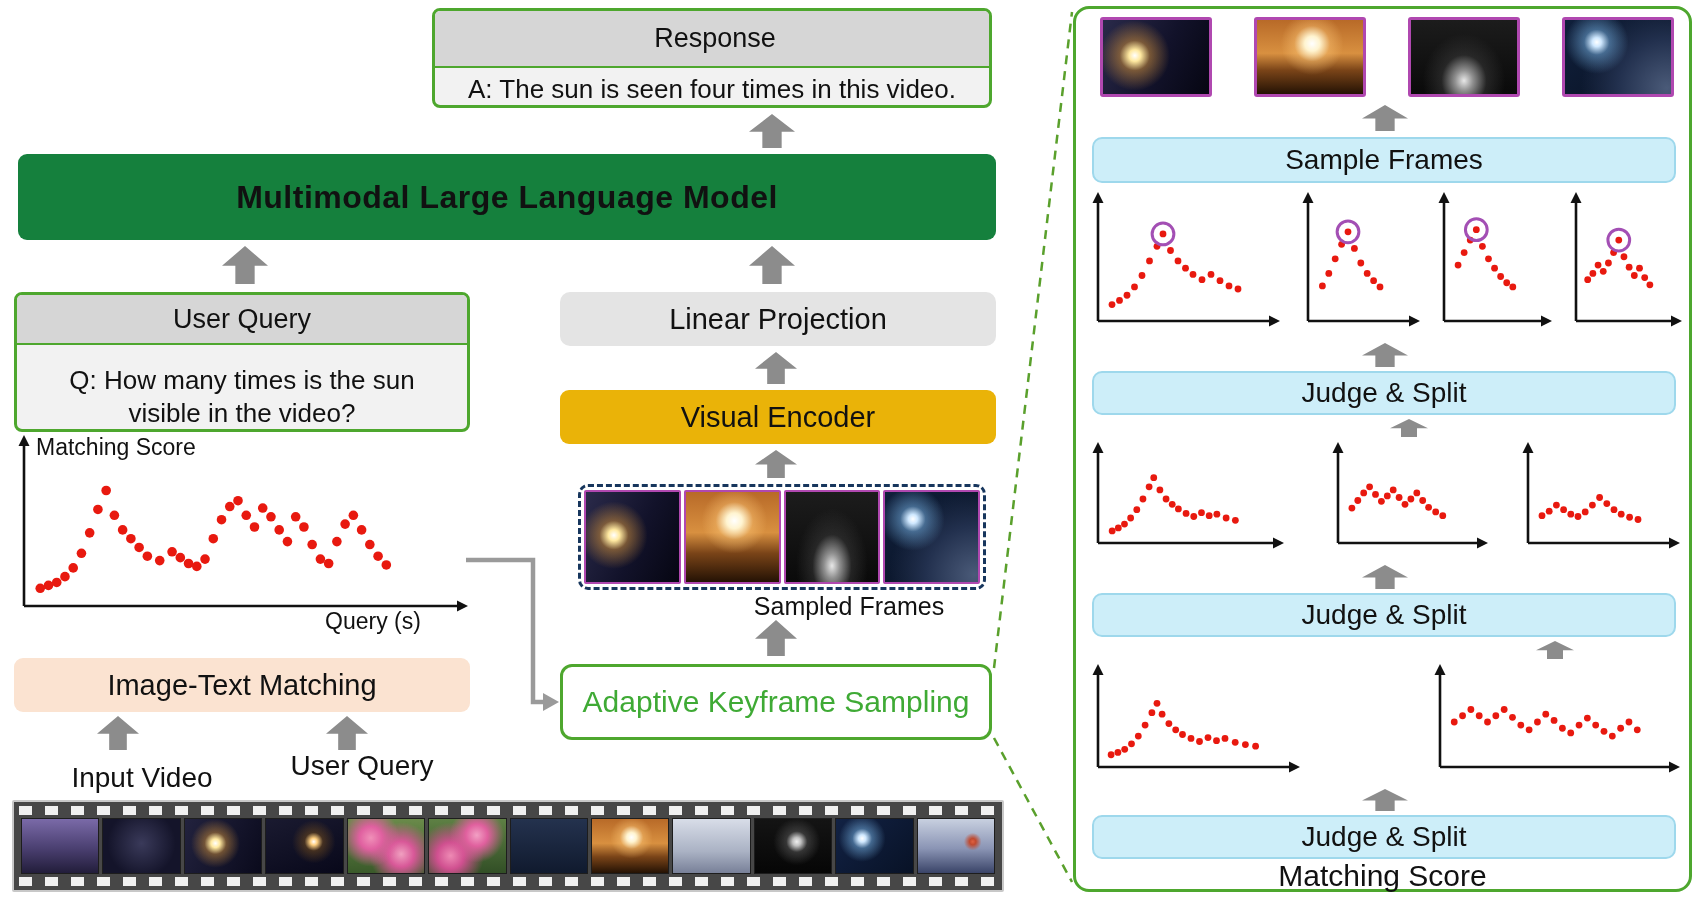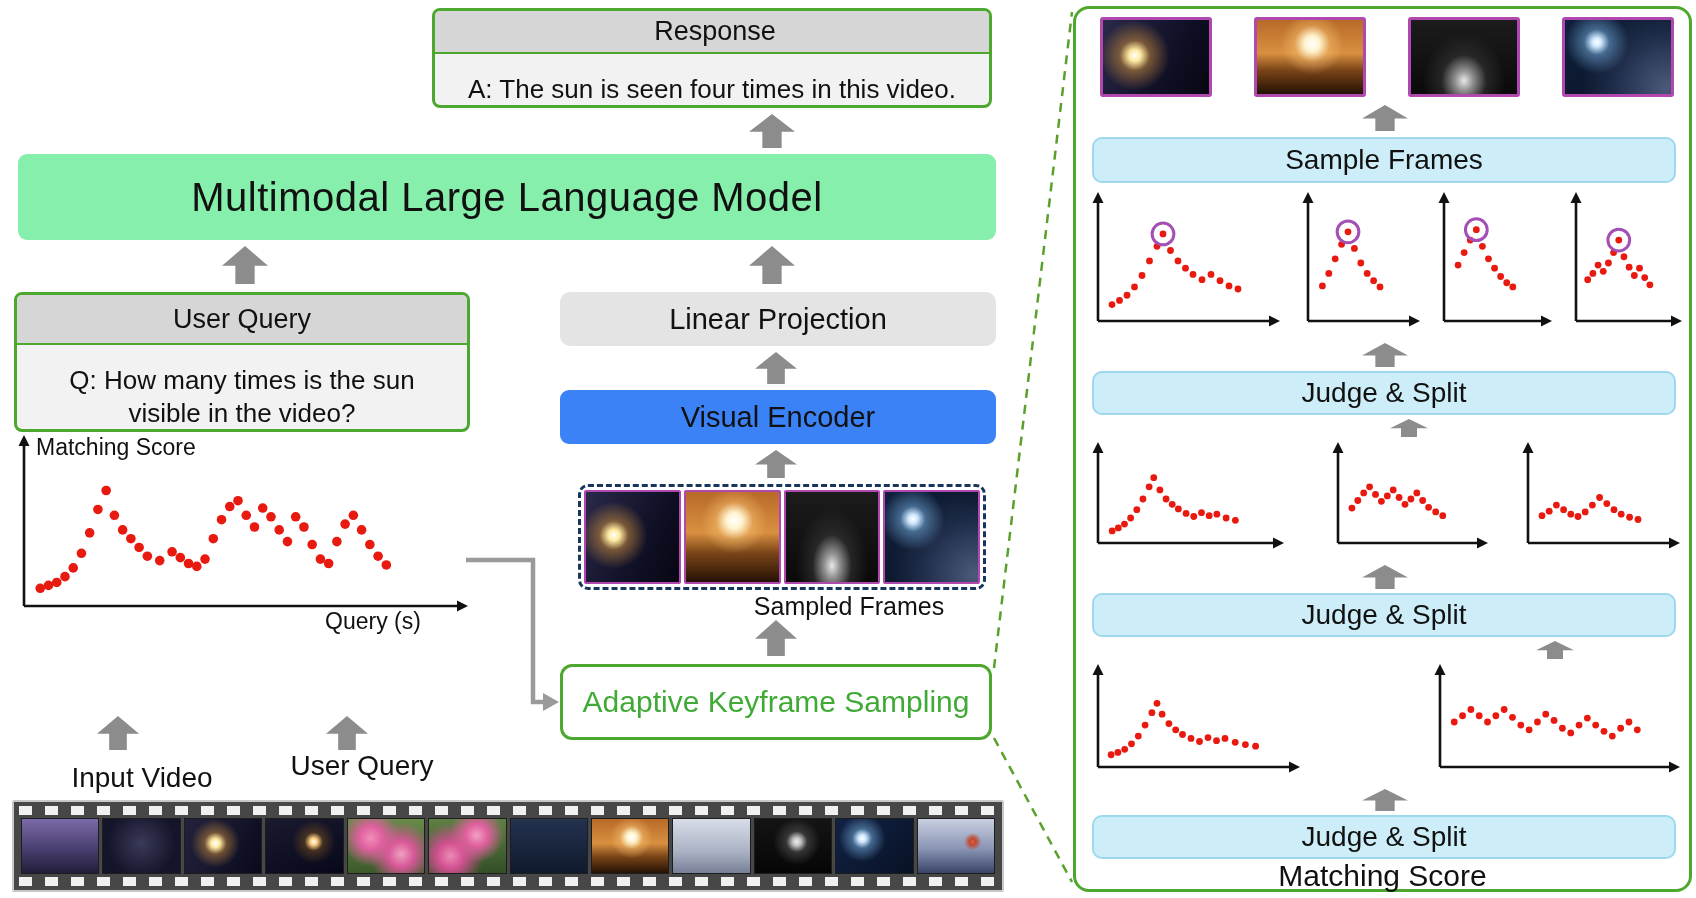--- a/index.html
+++ b/index.html
@@ -7,23 +7,23 @@
   body { font-family:"Liberation Sans", sans-serif; color:#111; }
   .fig { position:relative; width:1696px; height:898px; background:#fff; overflow:hidden; }
   .abs { position:absolute; }
   .overlay { position:absolute; left:0; top:0; pointer-events:none; }
 
   .framed-green { border:3px solid #4ea72e; border-radius:8px; overflow:hidden; background:#f2f2f2; display:flex; flex-direction:column; }
   .framed-header { background:#d6d6d6; border-bottom:2px solid #4ea72e; font-size:27px; display:flex; align-items:center; justify-content:center; }
   .framed-body { flex:1; display:flex; align-items:flex-end; justify-content:center; text-align:center; font-size:26px; line-height:1.25; }
 
   .pill { border-radius:9px; display:flex; align-items:center; justify-content:center; }
-  .mllm { background:#86efac; font-size:40px; font-weight:400; letter-spacing:.5px; }
+  .mllm { background:#15803d; font-size:32px; font-weight:700; letter-spacing:.5px; }
   .graybox { background:#e4e4e4; font-size:29px; }
-  .peachbox { background:#3b82f6; font-size:29px; }
+  .peachbox { background:#eab308; font-size:29px; }
   .peachbox2 { background:#fbe3d1; font-size:29px; }
   .aksbox { background:#fff; border:3px solid #4ea72e; border-radius:12px; color:#3faa35; font-size:30px; }
   .cyanbox { background:#cdeef9; border:2px solid #9ed8ec; border-radius:10px; font-size:28px;justify-content:center; }
 
   .uparrow { position:absolute; background:#8c8c8c;
     clip-path:polygon(50% 0%, 100% 52%, 71% 52%, 71% 100%, 29% 100%, 29% 52%, 0% 52%); }
 
   .plot { position:absolute; }
   .plot svg { display:block; }
 
@@ -50,21 +50,21 @@
 <div class="fig">
 
   <svg class="overlay" width="1696" height="898">
     <path d="M466 560 H533 V702 H544" stroke="#9a9a9a" stroke-width="4.5" fill="none"></path>
     <polygon points="543,693 543,711 559,702" fill="#9a9a9a"></polygon>
     <line x1="994" y1="668" x2="1072" y2="12" stroke="#5aa02c" stroke-width="2.5" stroke-dasharray="9 7"></line>
     <line x1="994" y1="738" x2="1072" y2="882" stroke="#5aa02c" stroke-width="2.5" stroke-dasharray="9 7"></line>
   </svg>
 
   <div class="abs framed-green" style="left:432px; top:8px; width:560px; height:100px;">
-    <div class="framed-header" style="height:43px;padding-left:6px;">
+    <div class="framed-header" style="height:57px;padding-left:6px;">
       <span>Response</span>
     </div>
     <div class="framed-body">
       <span>A: The sun is seen four times in this video.</span>
     </div>
   </div>
 
   <div class="uparrow" style="left:749px; top:114px; width:46px; height:34px;"></div>
 
   <div class="abs pill mllm" style="left:18px; top:154px; width:978px; height:86px;">
@@ -154,20 +154,23 @@
       </svg>
     </div>
   <div class="lbl" style="left:36px; top:434px; width:220px; font-size:23px; text-align:left;">Matching Score</div>
   <div class="lbl" style="left:318px; top:608px; width:110px; font-size:23px;">Query (s)</div>
 
   <div class="uparrow" style="left:755px; top:620px; width:42px; height:36px;"></div>
   <div class="abs pill aksbox" style="left:560px; top:664px; width:432px; height:76px;">
     <span>Adaptive Keyframe Sampling</span>
   </div>
 
+  <div class="abs pill peachbox2" style="left:14px; top:658px; width:456px; height:54px;">
+    <span>Image-Text Matching</span>
+  </div>
 
   <div class="uparrow" style="left:97px; top:716px; width:42px; height:34px;"></div>
   <div class="uparrow" style="left:326px; top:716px; width:42px; height:34px;"></div>
 
   <div class="lbl" style="left:42px; top:750px; width:200px; font-size:28px;margin-top:12px;">Input Video</div>
   <div class="lbl" style="left:262px; top:750px; width:200px; font-size:28px;">User Query</div>
 
   <div class="film-strip" style="left:12px; top:800px; width:992px; height:92px;">
     <div class="film-holes top"></div>
     <div class="film-holes bottom"></div>

